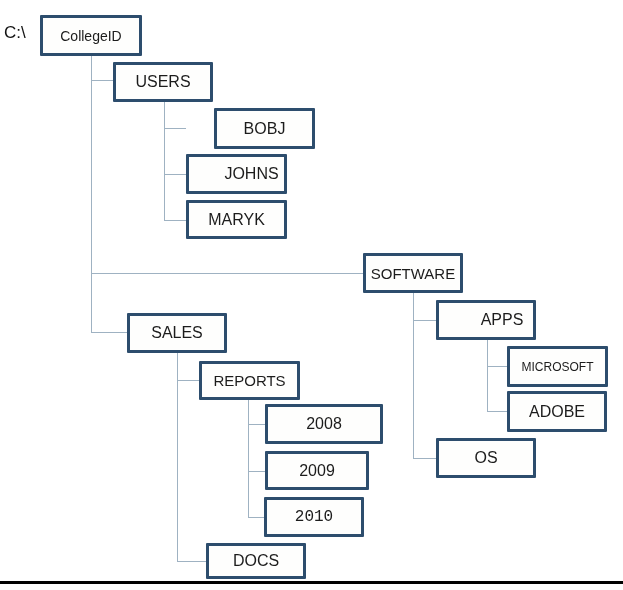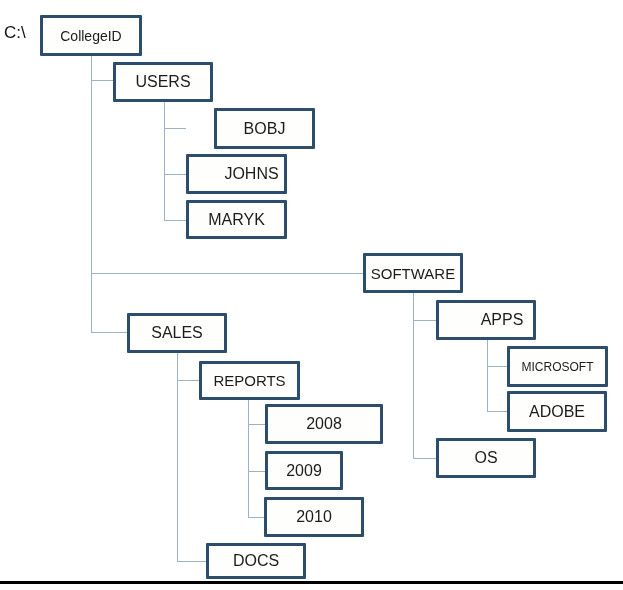--- a/index.html
+++ b/index.html
@@ -85,19 +85,19 @@
 
   <div class="node fs15" style="left:363px; top:253px; width:100px; height:40px;">SOFTWARE</div>
   <div class="node" style="left:436px; top:300px; width:100px; height:40px;padding-left:32px;">APPS</div>
   <div class="node fs12" style="left:507px; top:346px; width:101px; height:41px;text-align:center;">MICROSOFT</div>
   <div class="node" style="left:507px; top:391px; width:100px; height:41px;">ADOBE</div>
   <div class="node" style="left:436px; top:438px; width:100px; height:40px;">OS</div>
 
   <div class="node" style="left:127px; top:313px; width:100px; height:40px;">SALES</div>
   <div class="node fs15" style="left:199px; top:361px; width:101px; height:39px;">REPORTS</div>
   <div class="node" style="left:265px; top:404px; width:118px; height:40px;">2008</div>
-  <div class="node" style="left:265px; top:451px; width:78px; height:39px;">2009</div>
-  <div class="node" style="left:264px; top:497px; width:100px; height:40px;">2010</div>
+  <div class="node" style="left:265px; top:451px; width:104px; height:39px;">2009</div>
+  <div class="node" style="left:264px; top:497px; width:100px; height:40px;font-family:Liberation Mono, monospace;">2010</div>
   <div class="node" style="left:206px; top:543px; width:100px; height:36px;">DOCS</div>
 
   <div class="bottom-bar"></div>
 
 </div>
 
 </body></html>

